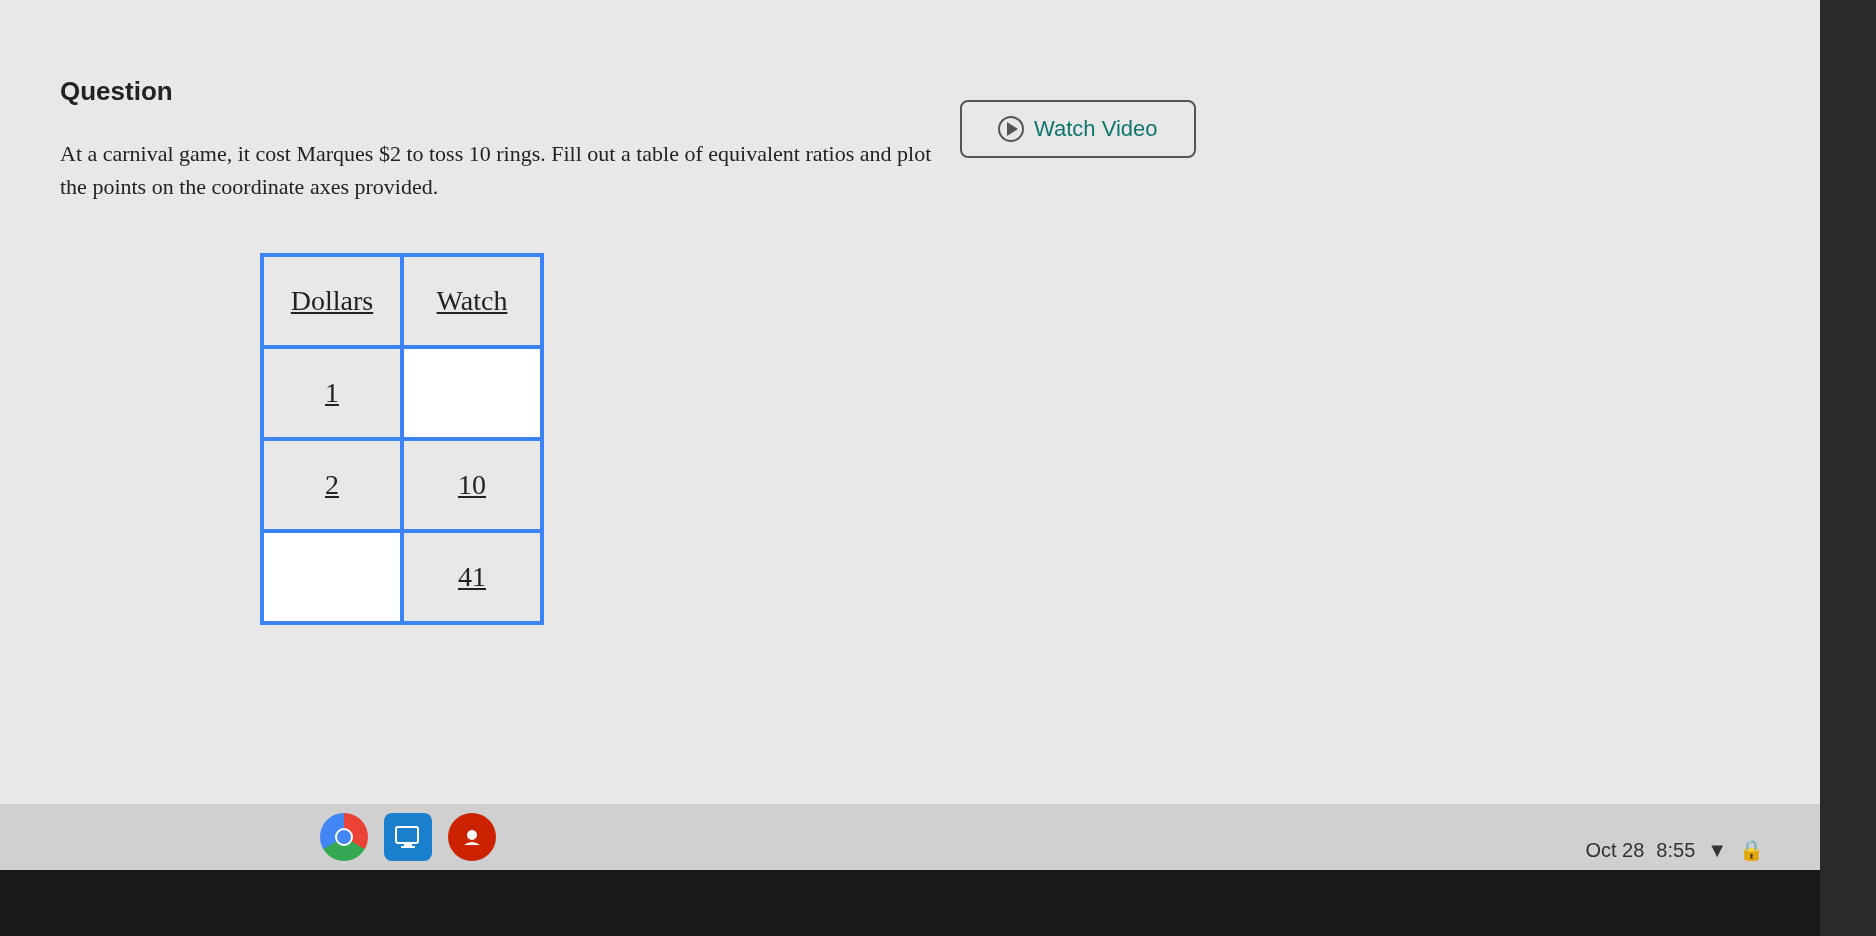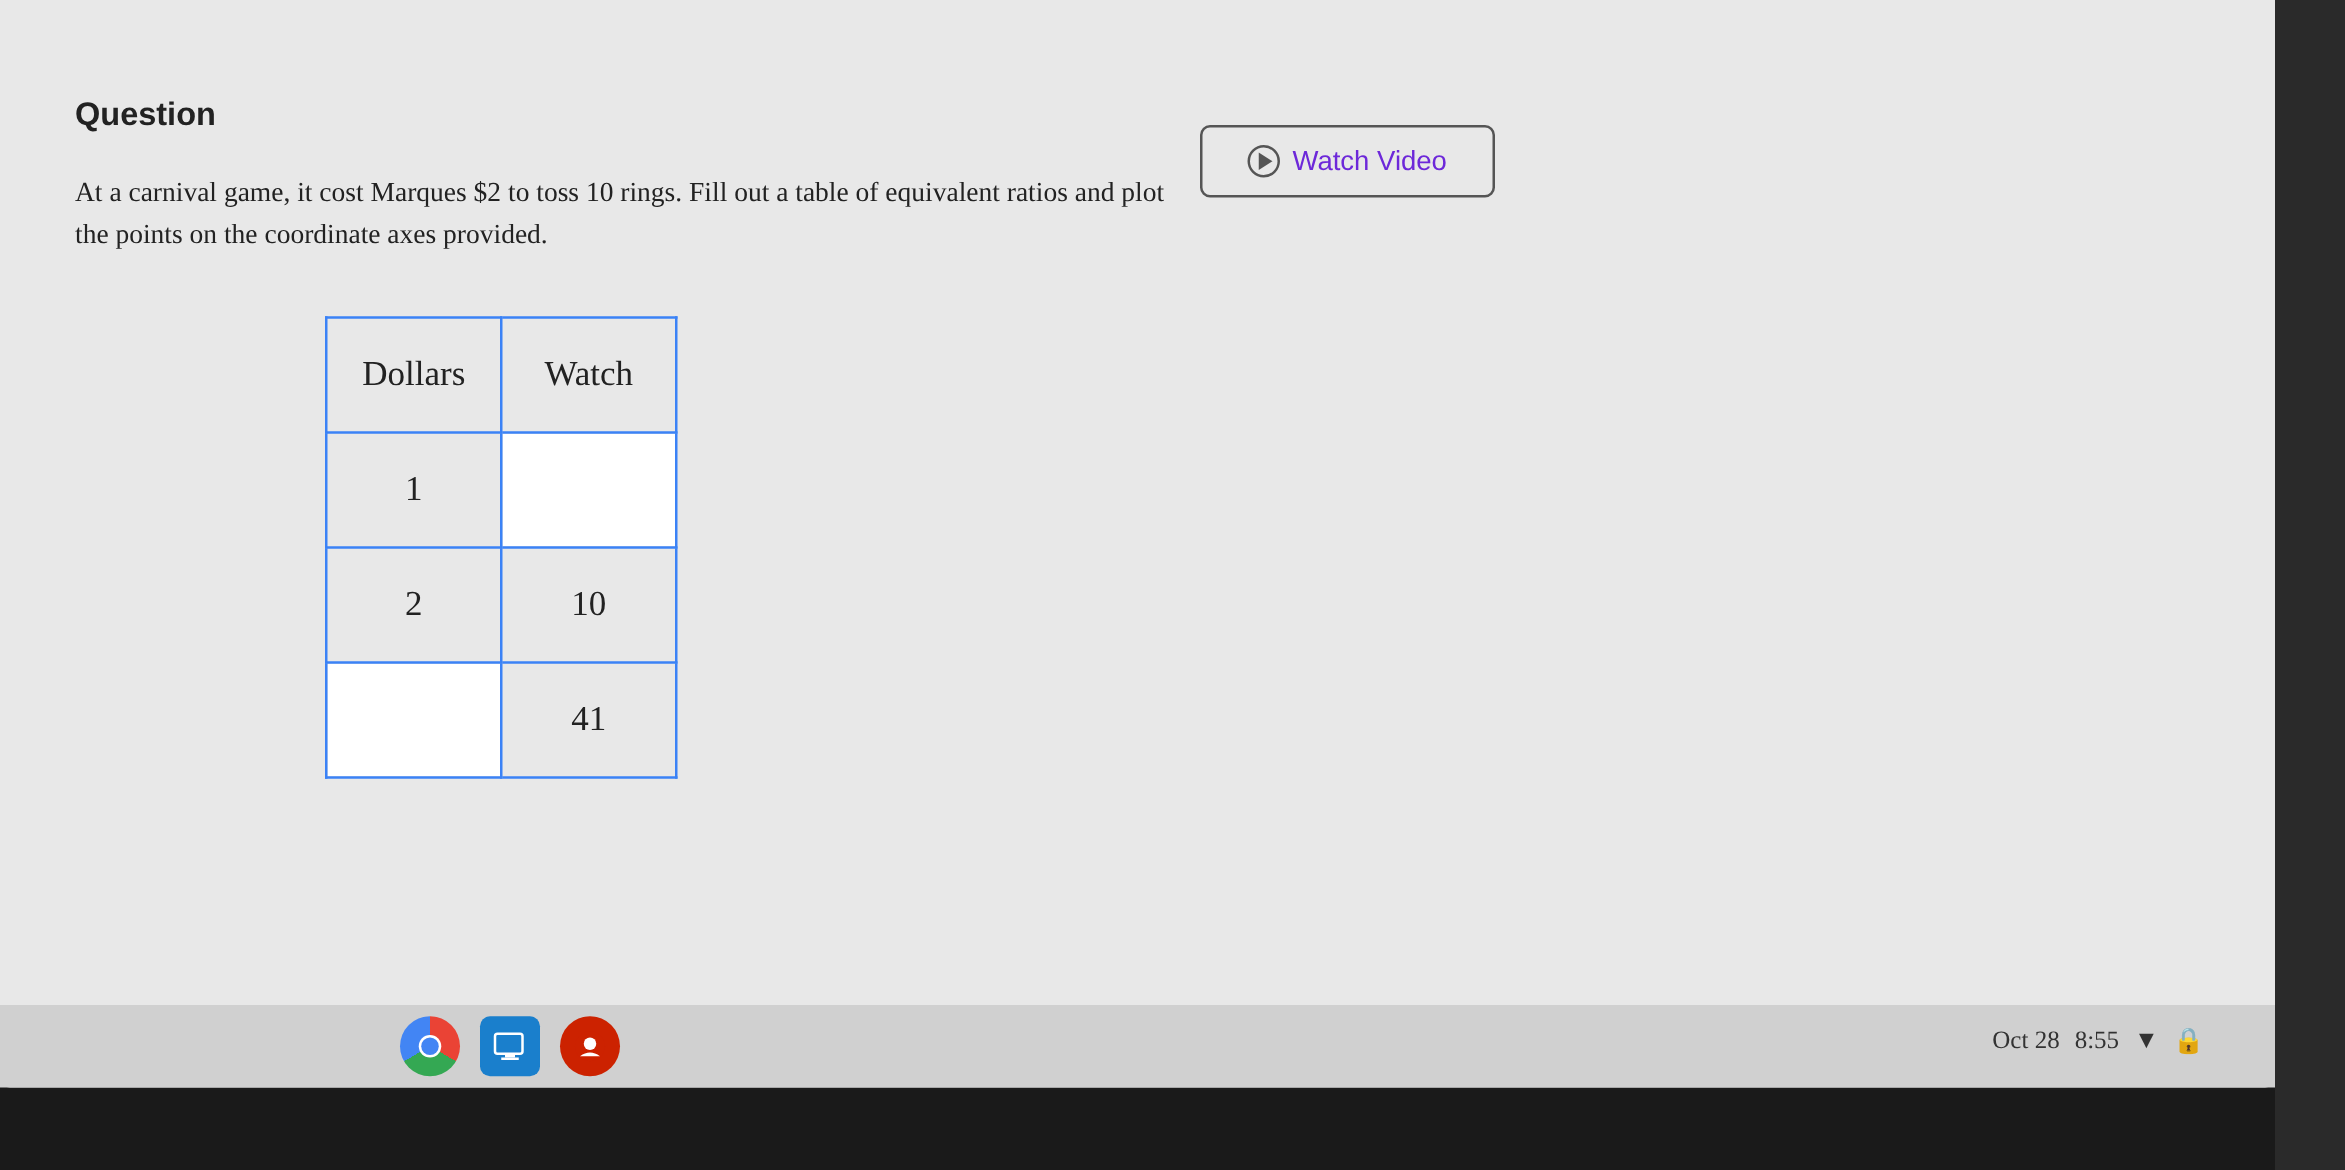--- a/index.html
+++ b/index.html
@@ -35,27 +35,27 @@
       height: 66px;
       background: #d0d0d0;
       display: flex;
       align-items: center;
       padding: 0 320px;
       gap: 16px;
     }
 
     #system-tray {
       position: absolute;
-      bottom: 25px;
+      bottom: 8px;
       right: 56px;
       display: flex;
       align-items: center;
       gap: 12px;
       color: #333;
-      font-family: Liberation Serif, serif;
+      font-family: Liberation Sans, sans-serif;
       font-size: 20px;
     }
 
     .taskbar-icon {
       width: 48px;
       height: 48px;
       border-radius: 50%;
       display: flex;
       align-items: center;
       justify-content: center;
@@ -139,21 +139,21 @@
       padding: 14px 36px;
       border: 2px solid #555;
       border-radius: 8px;
       background: #e8e8e8;
       font-size: 22px;
       font-family: Arial, sans-serif;
       cursor: pointer;
       display: flex;
       align-items: center;
       gap: 10px;
-      color: #6d28d9;
+      color: #0f766e;
     }
 
     .play-circle {
       width: 26px;
       height: 26px;
       border: 2px solid #555;
       border-radius: 50%;
       display: flex;
       align-items: center;
       justify-content: center;
@@ -182,26 +182,27 @@
       display: inline-block;
     }
 
     table {
       border-collapse: collapse;
       font-size: 28px;
       font-family: Georgia, serif;
     }
 
     table th, table td {
-      border: 2px solid #3b82f6;
+      border: 4px solid #3b82f6;
       width: 140px;
       height: 92px;
       text-align: center;
       vertical-align: middle;
       color: #222;
+      text-decoration: underline;
     }
 
     table th {
       font-weight: normal;
       background: #e8e8e8;
       padding: 10px 20px;
     }
 
     .input-cell {
       background: #fff;

